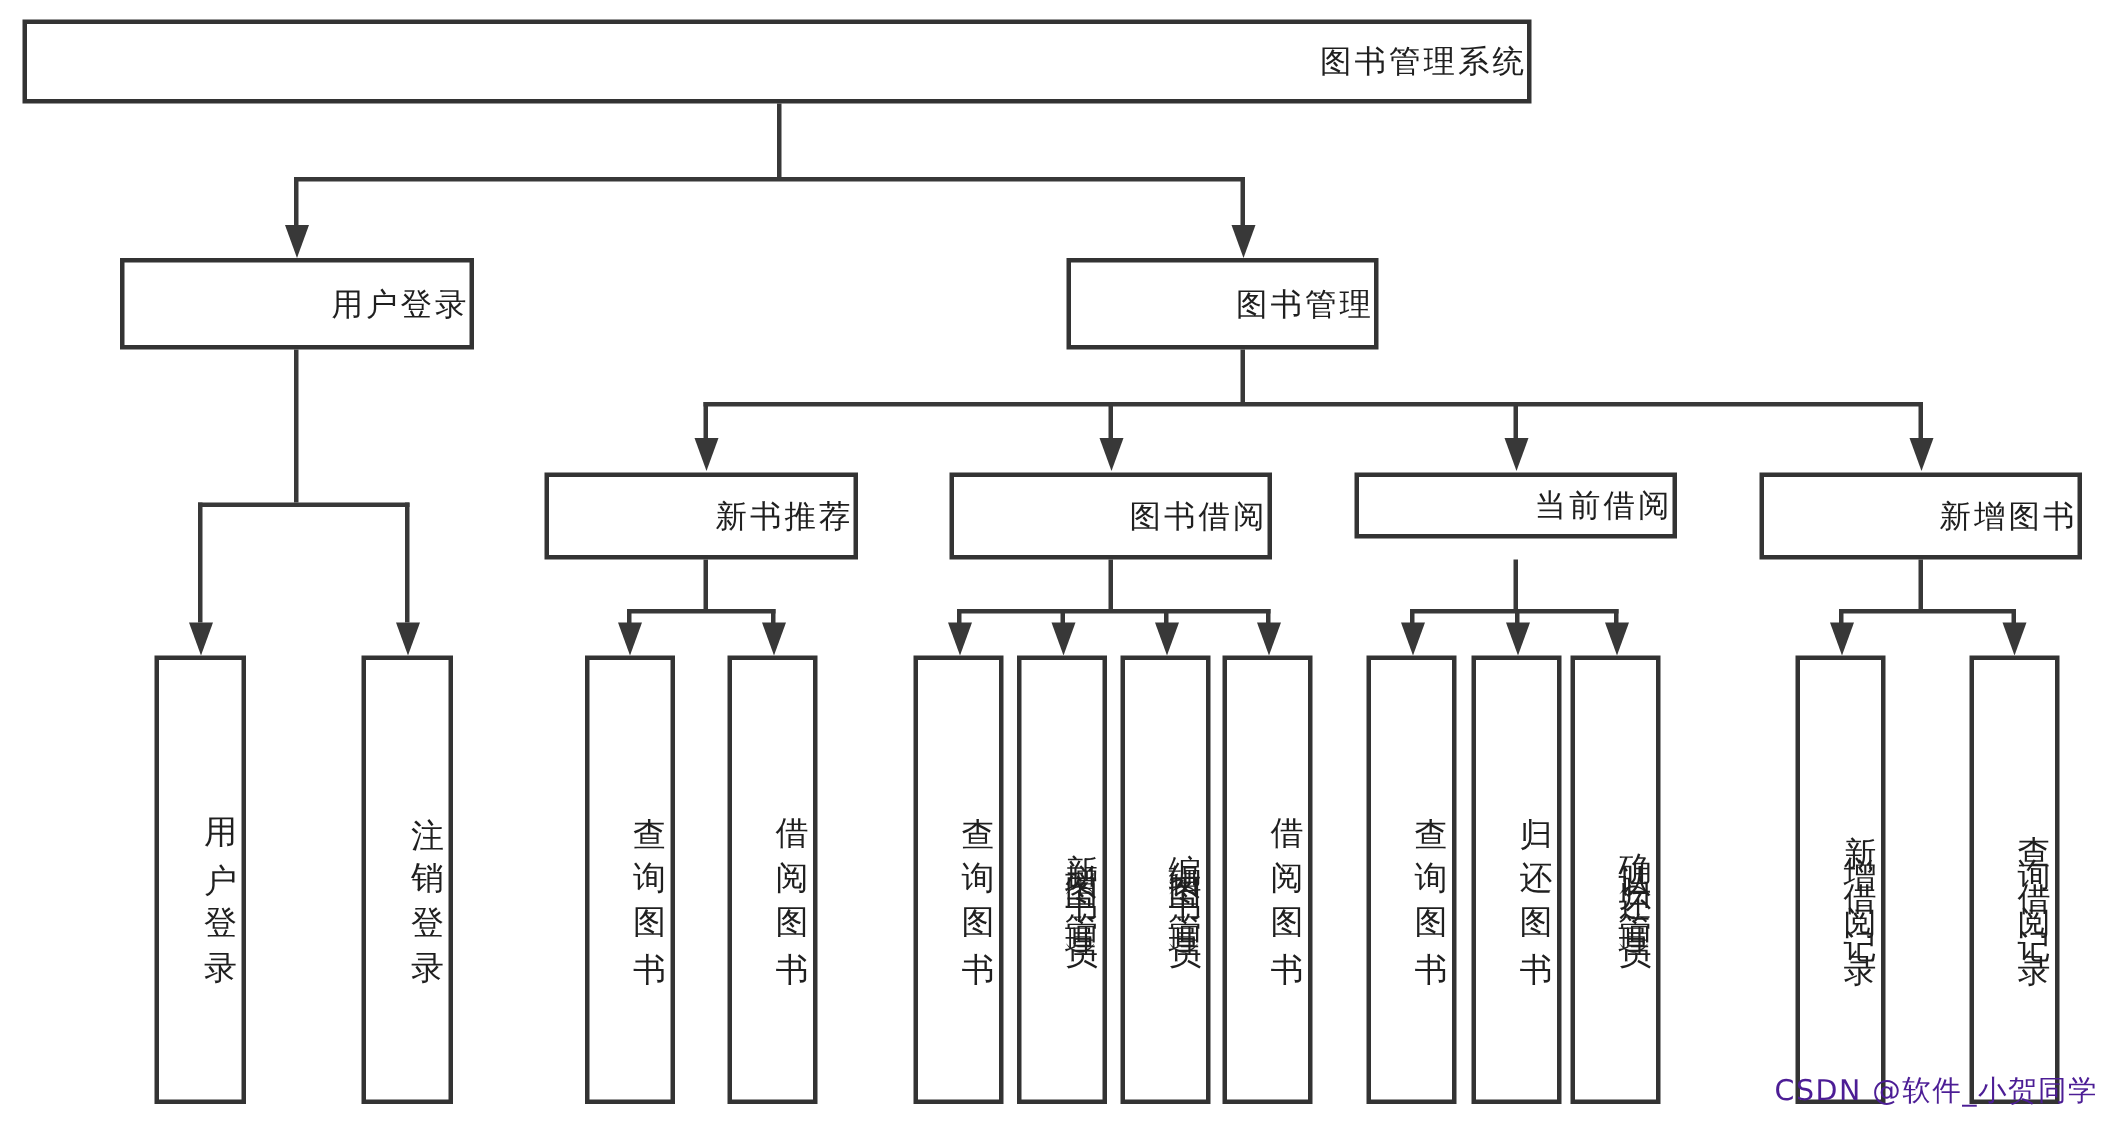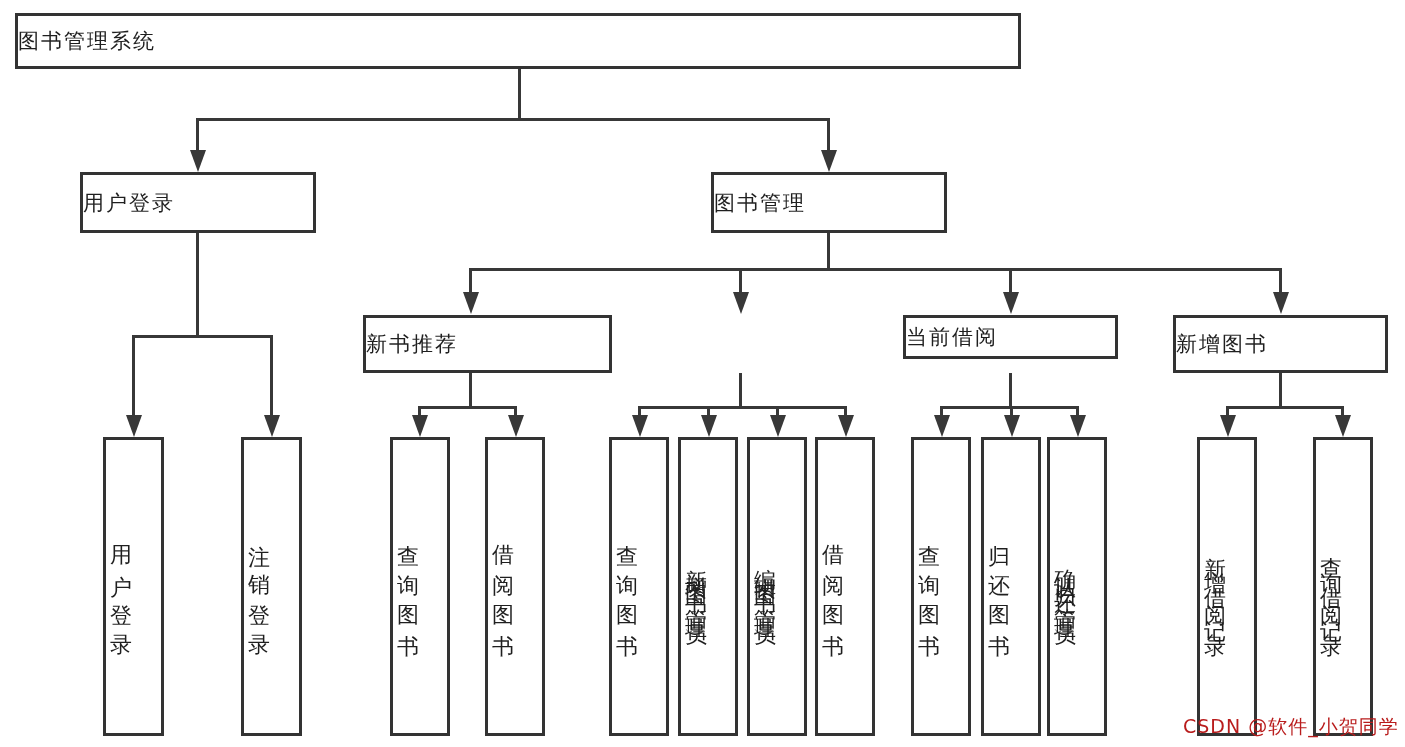--- a/index.html
+++ b/index.html
@@ -11,21 +11,21 @@
     font-family: "DejaVu Sans", "Liberation Sans", sans-serif;
     overflow: hidden;
   }
   .box {
     position: absolute;
     box-sizing: border-box;
     background: #ffffff;
     border: 3px solid #333333;
     display: flex;
     align-items: center;
-    justify-content: flex-start;
+    justify-content: flex-end;
     color: #1f1f1f;
   }
   .hbox { font-size: 21px; letter-spacing: 2px; }
   .leaf span {
     writing-mode: vertical-rl;
     font-size: 22px;
     color: #1f1f1f;
   }
   .sp-lg span { letter-spacing: 30px; }
   .sp-md span { letter-spacing: 16px; }
@@ -38,21 +38,21 @@
     width: 0; height: 0;
     border-left: 8px solid transparent;
     border-right: 8px solid transparent;
     border-top: 22px solid #383838;
   }
   .watermark {
     position: absolute;
     left: 1183px;
     top: 714px;
     font-size: 19px;
-    color: #b91c1c;
+    color: #4c1d95;
     letter-spacing: 1px;
     z-index: 20;
     white-space: nowrap;
   }
 </style>
 </head>
 <body>
 
 <div id="canvas">
 
@@ -63,21 +63,21 @@
   <div class="vl" style="left:518px; top:69px; height:49px;"></div>
   <div class="hl" style="left:196px; top:118px; width:634px;"></div>
   <div class="vl" style="left:196px; top:118px; height:34px;"></div>
   <div class="ah" style="left:190px; top:150px;"></div>
   <div class="vl" style="left:827px; top:118px; height:34px;"></div>
   <div class="ah" style="left:821px; top:150px;"></div>
 
   <div class="box hbox" style="left:80px; top:172px; width:236px; height:61px;">
     <span>用户登录</span>
   </div>
-  <div class="box hbox" style="left:711px; top:172px; width:236px; height:61px;">
+  <div class="box hbox" style="left:711px; top:172px; width:208px; height:61px;">
     <span>图书管理</span>
   </div>
 
   <div class="vl" style="left:196px; top:233px; height:102px;"></div>
   <div class="hl" style="left:132px; top:335px; width:141px;"></div>
   <div class="vl" style="left:132px; top:335px; height:80px;"></div>
   <div class="ah" style="left:126px; top:415px;"></div>
   <div class="vl" style="left:270px; top:335px; height:80px;"></div>
   <div class="ah" style="left:264px; top:415px;"></div>
 
@@ -85,22 +85,25 @@
   <div class="hl" style="left:469px; top:268px; width:813px;"></div>
   <div class="vl" style="left:469px; top:268px; height:25px;"></div>
   <div class="ah" style="left:463px; top:292px;"></div>
   <div class="vl" style="left:739px; top:268px; height:25px;"></div>
   <div class="ah" style="left:733px; top:292px;"></div>
   <div class="vl" style="left:1009px; top:268px; height:25px;"></div>
   <div class="ah" style="left:1003px; top:292px;"></div>
   <div class="vl" style="left:1279px; top:268px; height:25px;"></div>
   <div class="ah" style="left:1273px; top:292px;"></div>
 
-  <div class="box hbox" style="left:363px; top:315px; width:249px; height:58px;">
+  <div class="box hbox" style="left:363px; top:315px; width:209px; height:58px;">
     <span>新书推荐</span>
+  </div>
+  <div class="box hbox" style="left:633px; top:315px; width:215px; height:58px;">
+    <span>图书借阅</span>
   </div>
   <div class="box hbox" style="left:903px; top:315px; width:215px; height:44px;">
     <span>当前借阅</span>
   </div>
   <div class="box hbox" style="left:1173px; top:315px; width:215px; height:58px;">
     <span>新增图书</span>
   </div>
 
   <div class="vl" style="left:469px; top:373px; height:35px;"></div>
   <div class="hl" style="left:418px; top:406px; width:99px;"></div>

